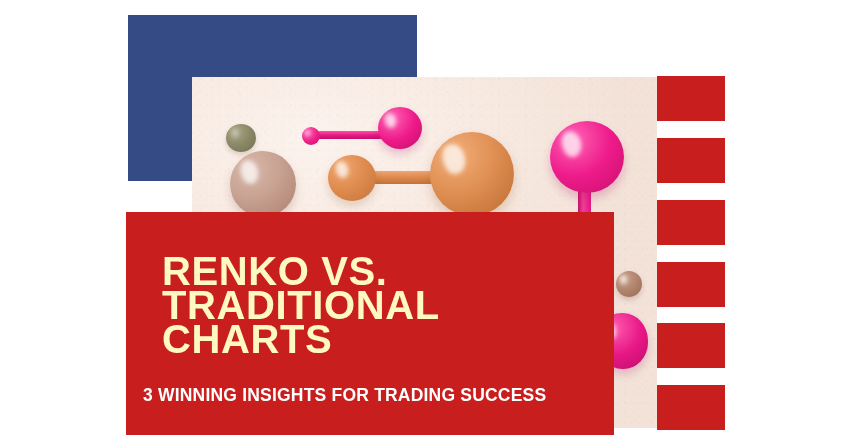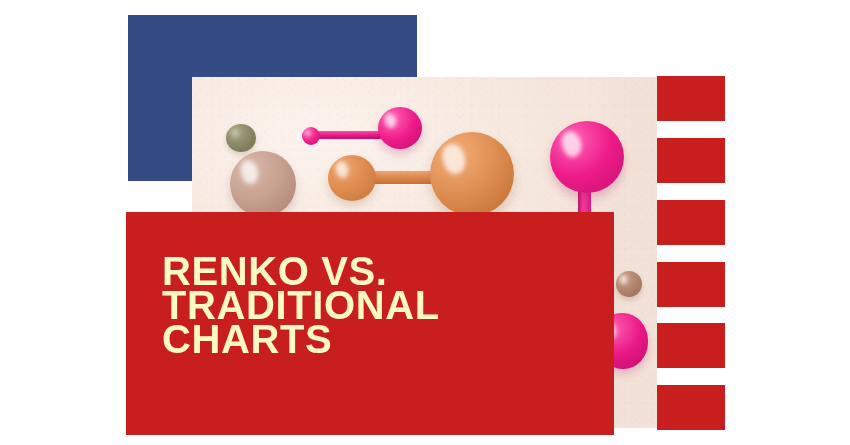--- a/index.html
+++ b/index.html
@@ -245,15 +245,16 @@
     <div class="bar" style="top:124px"></div>
     <div class="bar" style="top:186px"></div>
     <div class="bar" style="top:247px"></div>
     <div class="bar" style="top:309px"></div>
   </div>
 
   <div class="text-panel">
     <div class="title">RENKO VS.
 TRADITIONAL
 CHARTS</div>
+    <div class="subtitle">3 WINNING INSIGHTS FOR TRADING SUCCESS</div>
   </div>
 
 </div>
 
 </body></html>

